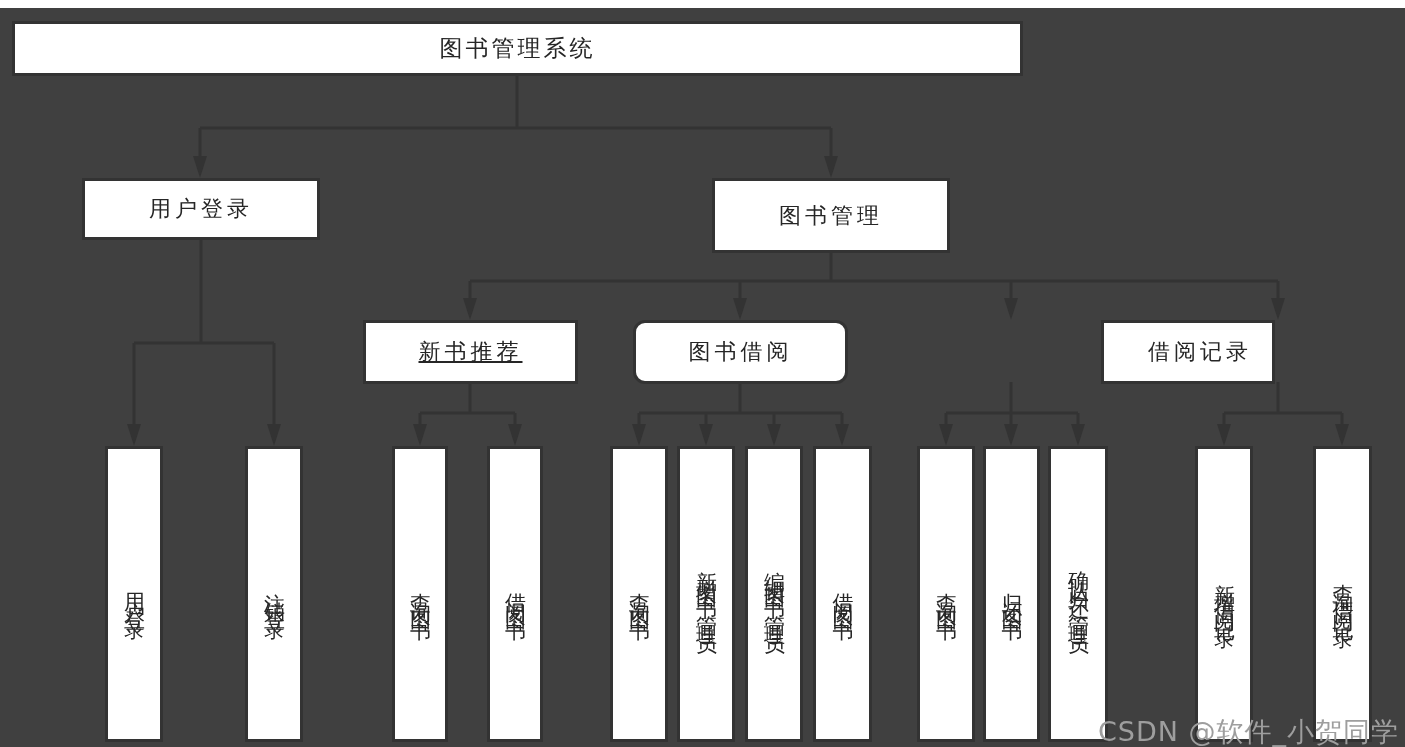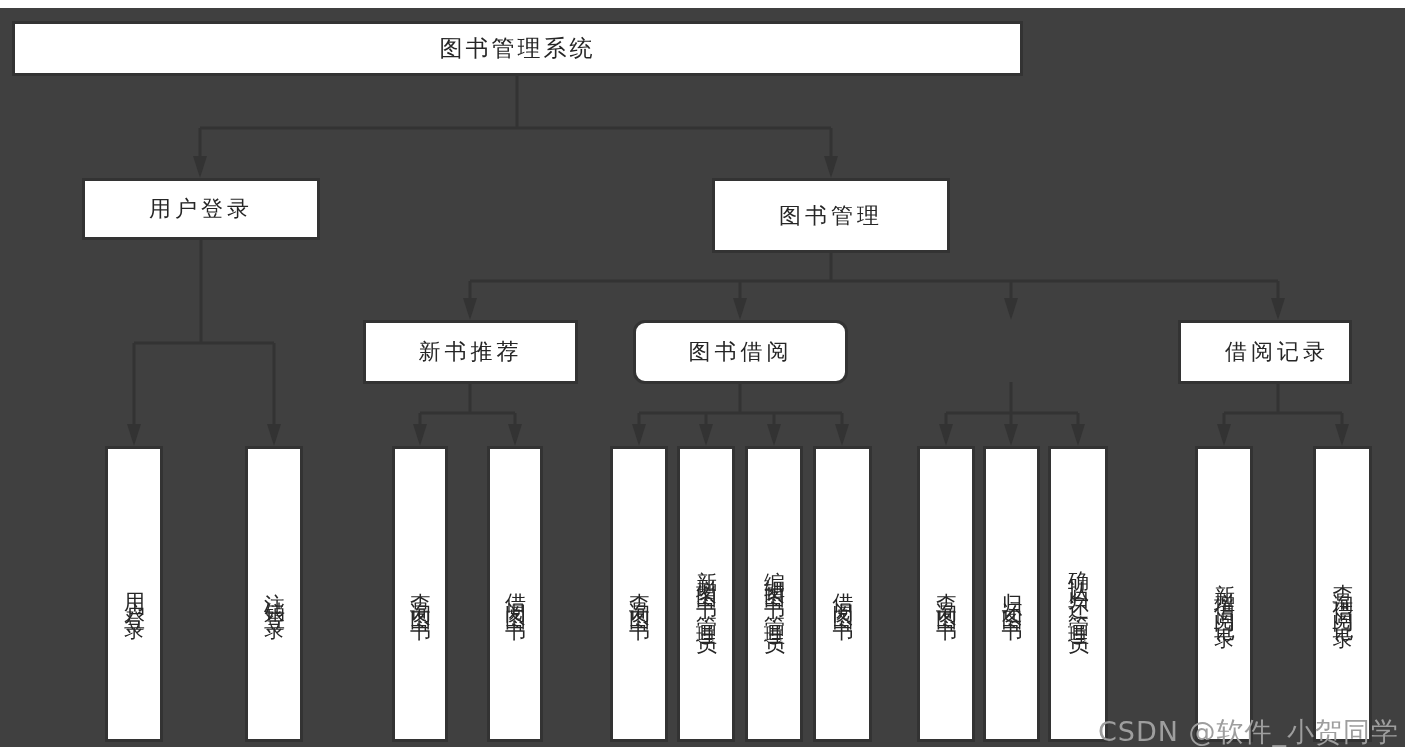--- a/index.html
+++ b/index.html
@@ -75,27 +75,27 @@
     <span>图书管理系统</span>
   </div>
 
   <div class="node h" style="left:82px;top:170px;width:238px;height:62px;">
     <span>用户登录</span>
   </div>
   <div class="node h" style="left:712px;top:170px;width:238px;height:75px;">
     <span>图书管理</span>
   </div>
 
-  <div class="node h" style="left:363px;top:312px;width:215px;height:64px;">
+  <div class="node h" style="left:363px;top:312px;width:215px;height:64px;text-decoration:underline;">
     <span>新书推荐</span>
   </div>
   <div class="node h" style="left:633px;top:312px;width:215px;height:64px;border-radius:12px;">
     <span>图书借阅</span>
   </div>
-  <div class="node h" style="left:1178px;top:312px;width:174px;height:64px;padding-left:24px;">
+  <div class="node h" style="left:1101px;top:312px;width:174px;height:64px;padding-left:24px;">
     <span>借阅记录</span>
   </div>
 
   <div class="node leaf" style="left:105px;top:438px;width:58px;height:296px;">
     <span>用户登录</span>
   </div>
   <div class="node leaf" style="left:245px;top:438px;width:58px;height:296px;">
     <span>注销登录</span>
   </div>
 

